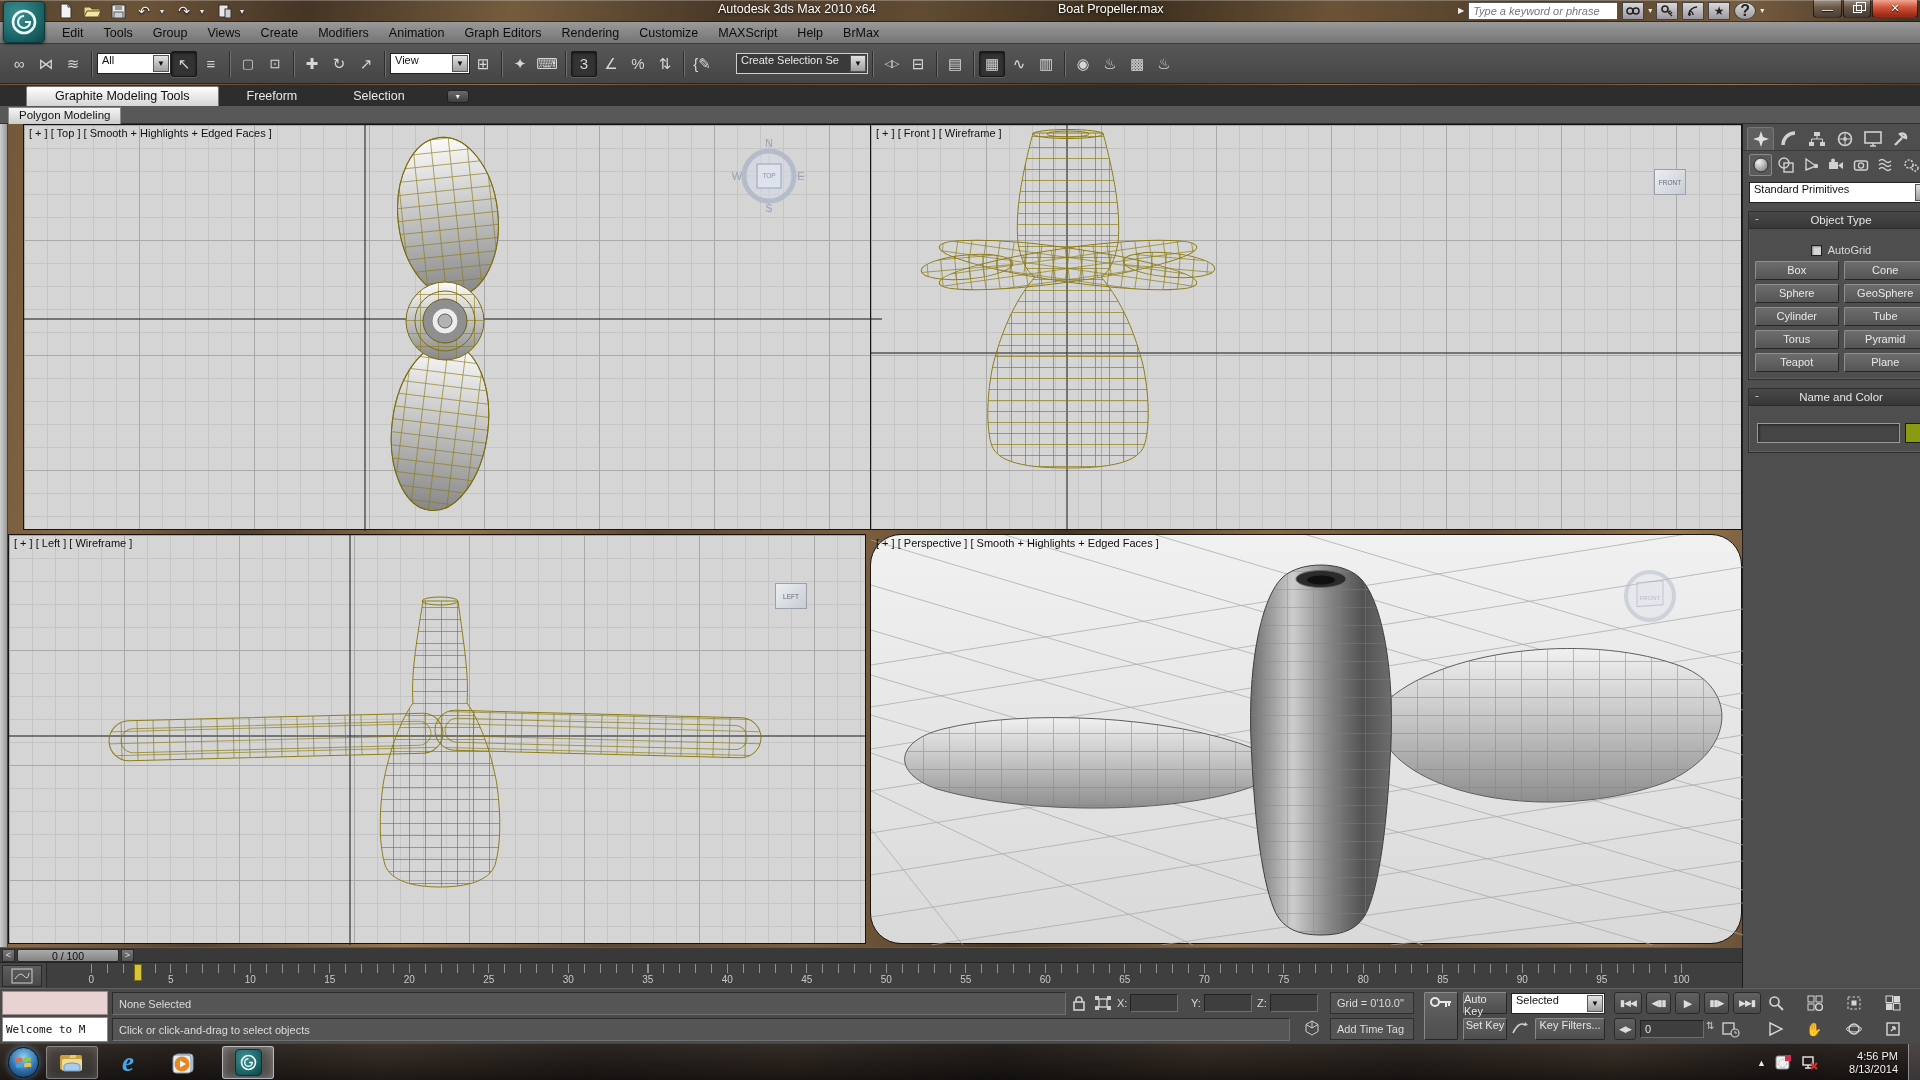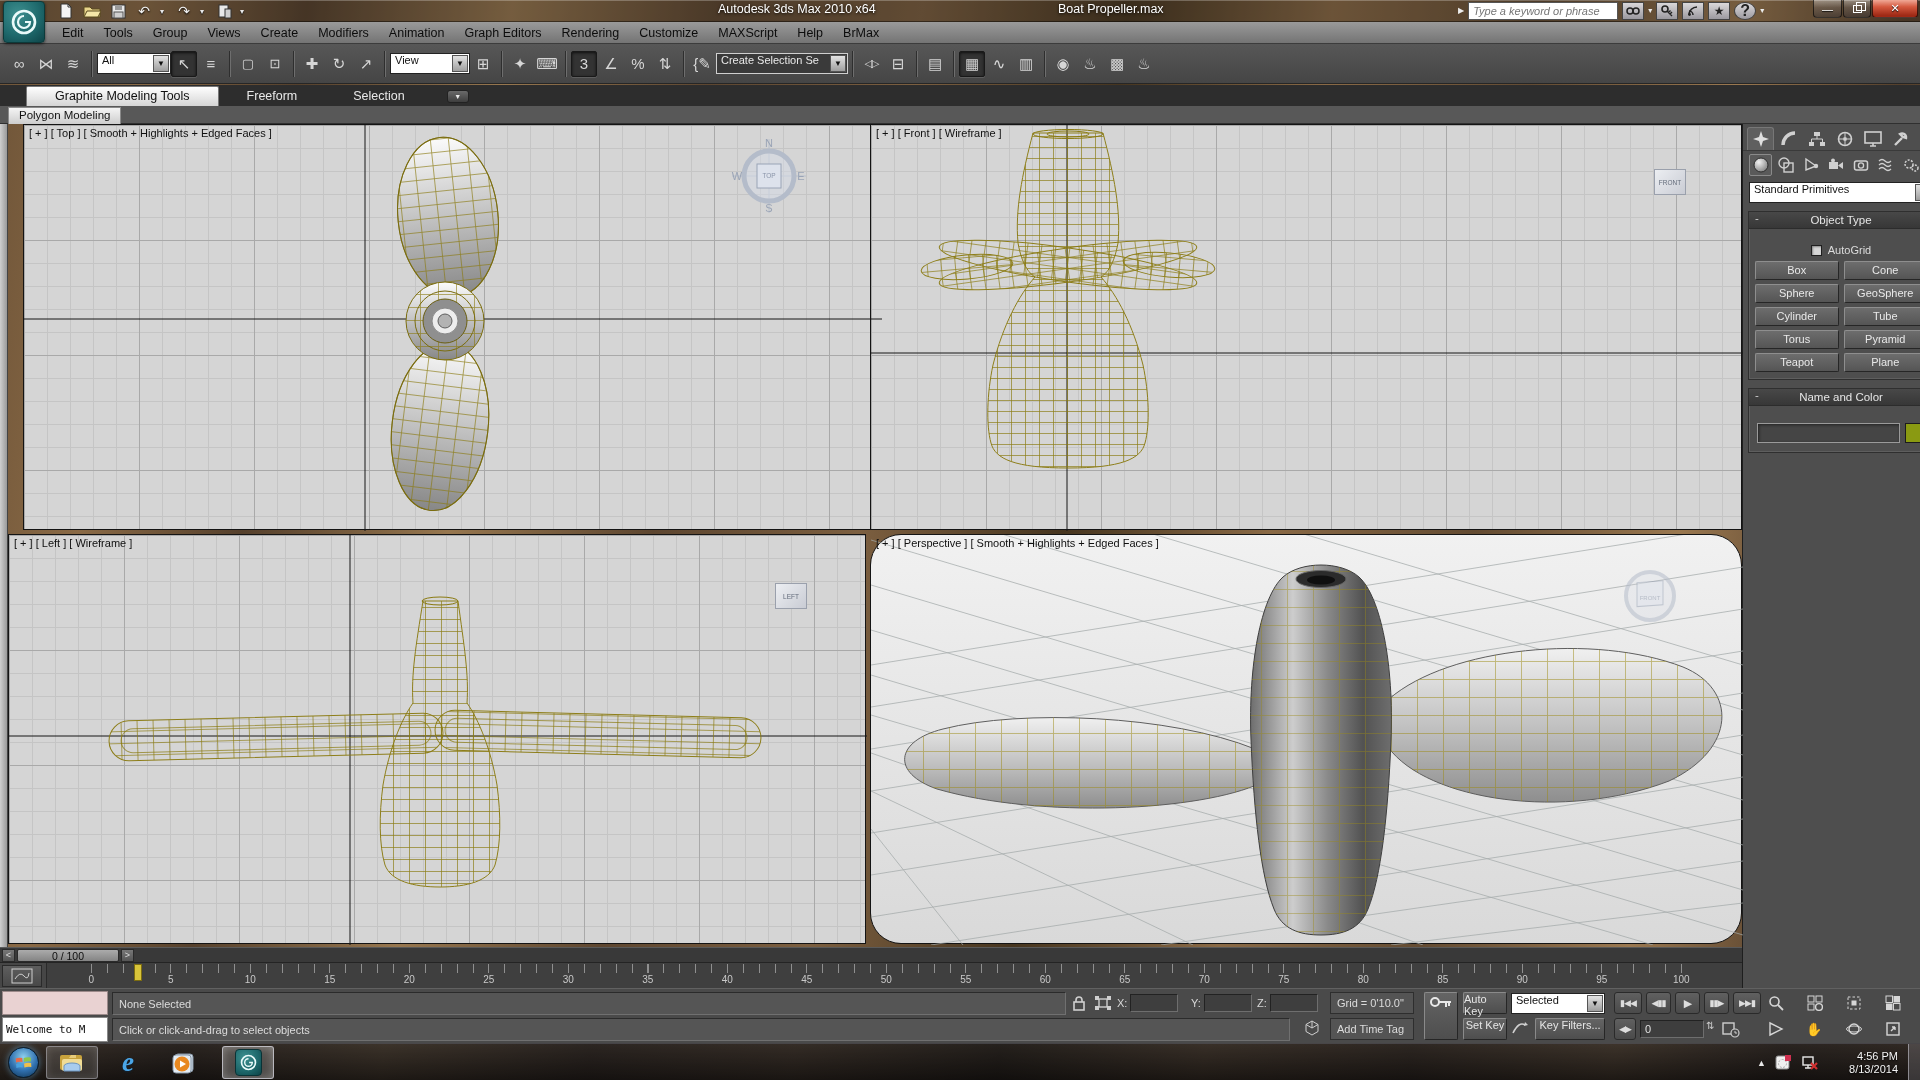--- a/index.html
+++ b/index.html
@@ -32,21 +32,21 @@
   #menubar{position:absolute;top:22px;left:0;width:1920px;height:22px;background:linear-gradient(#9a9a9a,#747474);border-bottom:1px solid #3c3c3c;display:flex;align-items:center;padding-left:52px;}
   .menu-item{font-size:12.5px;color:#0c0c0c;padding:2px 10px;cursor:default;}
   
   #toolbar{position:absolute;top:44px;left:0;width:1920px;height:40px;background:linear-gradient(#575757,#454545);border-bottom:1px solid #262626;display:flex;align-items:center;padding-left:6px;}
   .tb-ic{width:26px;height:26px;display:flex;align-items:center;justify-content:center;color:#d6d6d6;font-size:15px;margin-right:1px;border:1px solid transparent;border-radius:2px;}
   .tb-ic.pressed{background:#333;border:1px solid #191919;box-shadow:inset 0 1px 3px rgba(0,0,0,.7), 0 1px rgba(255,255,255,.12);}
   .tb-sep{width:2px;height:26px;margin:0 4px;background:linear-gradient(90deg,#2e2e2e 50%,#6e6e6e 50%);}
   .dd{height:21px;background:#fff;border:1px solid #222;display:flex;font-size:11px;color:#111;}
   .dd .dd-text{padding:0 4px;white-space:nowrap;overflow:hidden;flex:1;}
   .dd .dd-arrow{width:16px;height:17px;margin:1px;background:linear-gradient(#e2e2e2,#9e9e9e);border:1px solid #555;display:flex;align-items:center;justify-content:center;font-size:8px;color:#111;}
-  .dd.dark{background:#3a3a3a;border:1px solid #cfcfcf;}
+  .dd.dark{background:#3a3a3a;border:1px solid #cfcfcf;margin-left:20px;}
   .dd.dark .dd-text{color:#e8e8e8;}
   
   #ribbon-tabs{position:absolute;top:85px;left:0;width:1920px;height:21px;background:#2d2d2d;display:flex;align-items:flex-end;padding-left:26px;}
   .rtab{font-size:12.5px;padding:2px 28px 3px;color:#e8e8e8;}
   .rtab.active{background:linear-gradient(#fefefe,#d5d5d5);color:#101010;border:1px solid #777;border-bottom:none;border-radius:2px 2px 0 0;}
   .rtab-dd{width:22px;height:13px;margin:0 0 3px 14px;border-radius:3px;background:linear-gradient(#6a6a6a,#3e3e3e);border:1px solid #222;color:#eee;font-size:7px;display:flex;align-items:center;justify-content:center;}
   #panel-strip{position:absolute;top:106px;left:0;width:1920px;height:18px;background:#585858;border-bottom:1px solid #303030;}
   #poly-tab{position:absolute;left:8px;top:1px;height:17px;background:linear-gradient(#f4f4f4,#cdcdcd);border:1px solid #8a8a8a;border-bottom:none;color:#111;font-size:11.5px;padding:1px 10px;}
   
   .vp{position:absolute;background-color:#d5d5d5;border:1px solid #141414;

